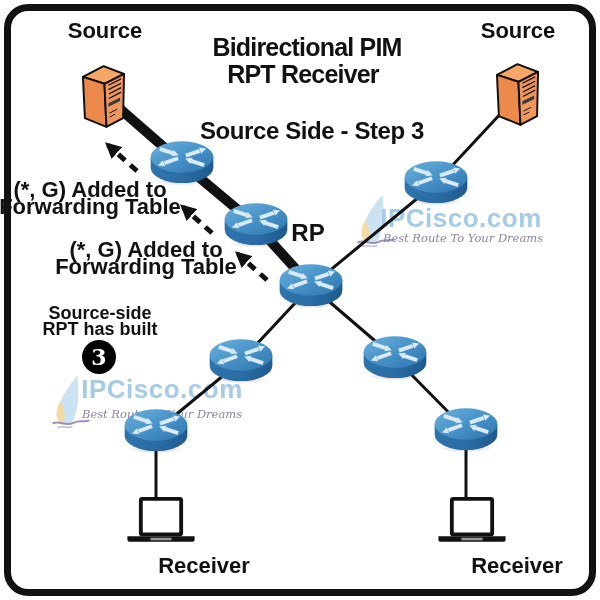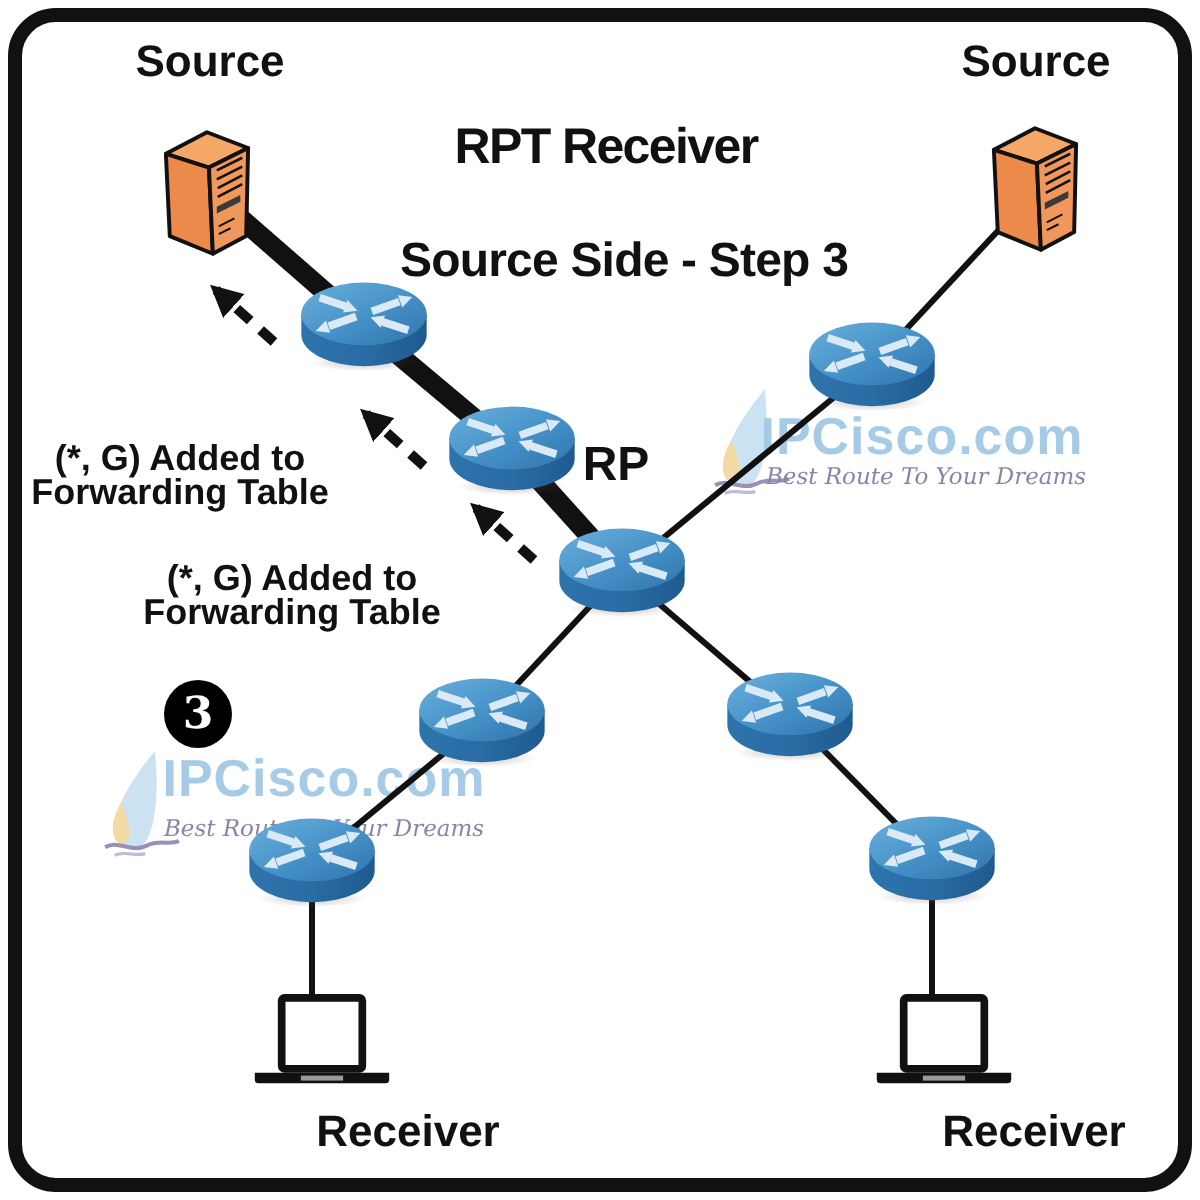--- a/index.html
+++ b/index.html
@@ -12,21 +12,21 @@
     pointer-events:none;
   }
   .diagram-svg { position:absolute; left:0; top:0; width:600px; height:600px; }
   .lbl {
     position:absolute; transform:translate(-50%,-50%);
     color:#111; font-weight:bold; text-align:center; white-space:nowrap;
   }
   .lbl-title   { font-size:25px; letter-spacing:-0.8px; }
   .lbl-sub     { font-size:24px; letter-spacing:-0.4px; }
   .lbl-node    { font-size:22px; }
-  .lbl-ann     { font-size:18px; line-height:17px;margin-top:40px; }
+  .lbl-ann     { font-size:22px; line-height:17px; }
   .lbl-note    { font-size:18px; line-height:15.5px; }
   .lbl-rp      { font-size:24px; }
   .lbl-recv    { font-size:22px;margin-left:44px; }
   .step-circle {
     position:absolute; transform:translate(-50%,-50%);
     width:34px; height:34px; border-radius:50%; background:#000;
     display:flex; align-items:center; justify-content:center;
     color:#fff; font-family:"DejaVu Serif", serif; font-weight:bold; font-size:22px;
   }
   .wm-brand { font-family:"Liberation Sans", sans-serif; font-weight:bold;
@@ -152,36 +152,41 @@
     <use href="#sym-router" x="123" y="408" width="66" height="47"></use>
     <use href="#sym-router" x="433" y="407" width="66" height="47"></use>
 
     <use href="#sym-laptop" x="124" y="497" width="74" height="48"></use>
     <use href="#sym-laptop" x="435" y="497" width="74" height="48"></use>
   </svg>
 
   <div class="lbl lbl-node" style="left:105px; top:31px;">Source</div>
   <div class="lbl lbl-node" style="left:518px; top:31px;">Source</div>
 
+  <div class="lbl lbl-title" style="left:307px; top:47px;">Bidirectional PIM</div>
   <div class="lbl lbl-title" style="left:303px; top:74px;">RPT Receiver</div>
 
   <div class="lbl lbl-sub" style="left:312px; top:131px;">Source Side - Step 3</div>
 
   <div class="lbl lbl-ann" style="left:90px; top:198px;">
     <span style="display:block;">(*, G) Added to</span>
     <span style="display:block;">Forwarding Table</span>
   </div>
 
   <div class="lbl lbl-ann" style="left:146px; top:258px;">
     <span style="display:block;">(*, G) Added to</span>
     <span style="display:block;">Forwarding Table</span>
   </div>
 
   <div class="lbl lbl-rp" style="left:308px; top:233px;">RP</div>
 
+  <div class="lbl lbl-note" style="left:100px; top:321px;">
+    <span style="display:block;">Source-side</span>
+    <span style="display:block;">RPT has built</span>
+  </div>
 
   <div class="step-circle" style="left:99px; top:357px;">
     <span>3</span>
   </div>
 
   <div class="lbl lbl-recv" style="left:160px; top:566px;">Receiver</div>
   <div class="lbl lbl-recv" style="left:473px; top:566px;">Receiver</div>
 
   <div class="frame"></div>
 </div>

